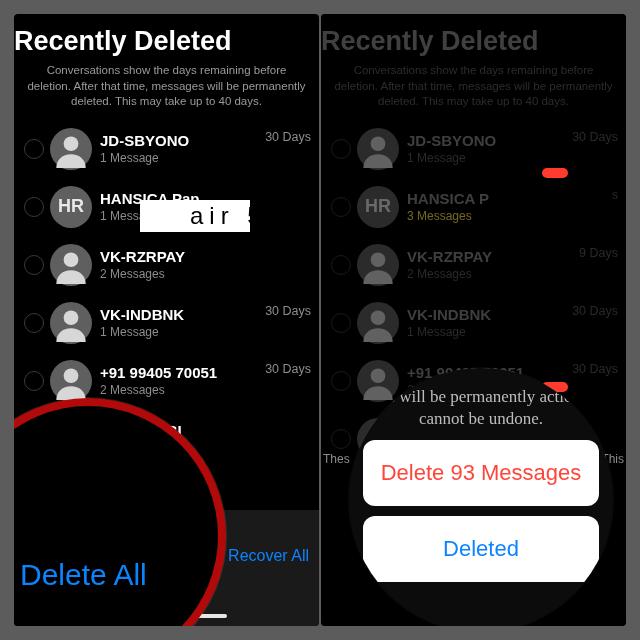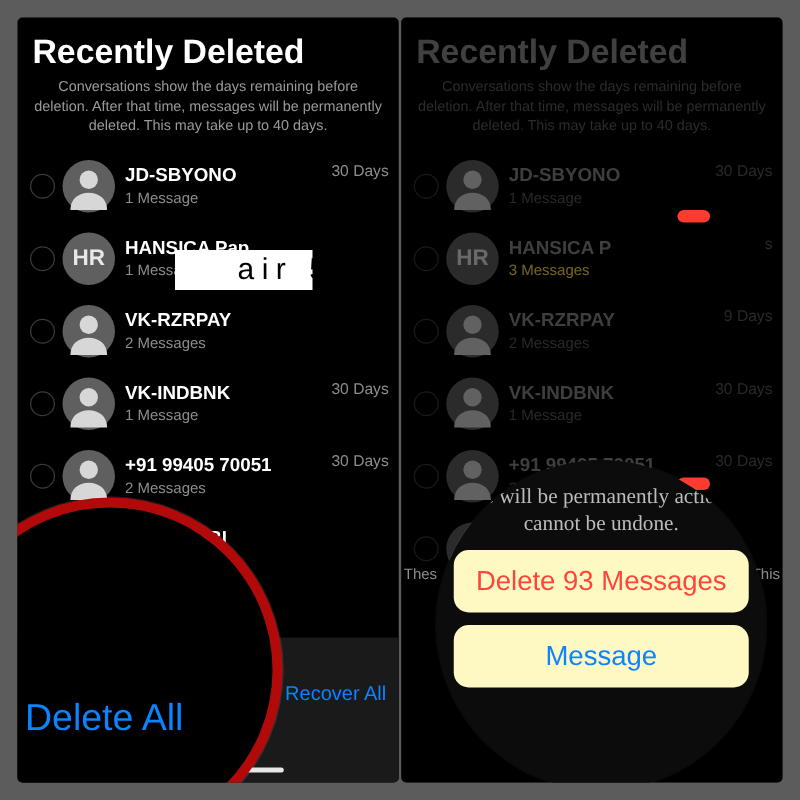--- a/index.html
+++ b/index.html
@@ -3,21 +3,21 @@
 <meta charset="utf-8">
 <style>
   html,body{margin:0;padding:0;background:#5c5c5c;font-family:-apple-system,Helvetica,Arial,sans-serif;}
   .stage{width:640px;height:640px;position:relative;overflow:hidden;}
   .canvas{position:absolute;left:0;top:0;width:640px;height:640px;background:#5c5c5c;}
   .phone{position:absolute;top:14px;width:305px;height:612px;background:#000;overflow:hidden;border-radius:4px;}
   .phoneA{left:14px;}
   .phoneB{left:321px;}
   .dimmer{position:absolute;inset:0;background:rgba(0,0,0,0.55);pointer-events:none;}
 
-  .title{color:#fff;font-size:27px;font-weight:700;padding:12px 12px 6px;}
+  .title{color:#fff;font-size:27px;font-weight:700;padding:12px 0 6px;}
   .subtitle{color:#9a9a9a;font-size:11.5px;line-height:1.35;padding:0 12px 10px;text-align:center;}
 
   .row{display:flex;align-items:center;padding:8px 8px;position:relative;}
   .selring{width:18px;height:18px;border:1.8px solid #3a3a3a;border-radius:50%;flex:0 0 auto;margin:0 6px 0 2px;}
   .avatar{width:42px;height:42px;border-radius:50%;background:#5f5f5f;display:flex;align-items:center;justify-content:center;flex:0 0 auto;margin-right:8px;position:relative;}
   .avatar .person{width:100%;height:100%;}
   .avatar .initials{color:#e8e8e8;font-size:18px;font-weight:600;}
   .txts{flex:1 1 auto;min-width:0;}
   .name{color:#fff;font-size:15px;font-weight:600;white-space:nowrap;overflow:hidden;text-overflow:clip;}
   .msgs{color:#8d8d8d;font-size:12px;margin-top:2px;}
@@ -28,21 +28,21 @@
   .homebar{position:absolute;left:50%;bottom:8px;width:120px;height:4px;margin-left:-60px;background:#e7e7e7;border-radius:2px;}
 
   .ringA{position:absolute;left:-56px;bottom:-40px;width:260px;height:260px;border-radius:50%;background:#000;box-shadow:0 0 0 8px #b20a0a, 0 0 0 9px rgba(255,255,255,0.1);}
 
   .speaking{position:absolute;right:58px;width:26px;height:10px;border-radius:5px;background:#ff3b30;}
 
   
   .magB{position:absolute;left:28px;bottom:-6px;width:264px;height:264px;border-radius:50%;overflow:hidden;background:#0c0c0c;box-shadow:0 0 0 1px rgba(255,255,255,0.04);}
   .magB .inner{position:absolute;left:0;right:0;top:18px;}
   .magB .info{color:#bdbdbd;font-size:17px;text-align:center;padding:0 18px;line-height:1.3;font-family:Liberation Serif, serif;}
-  .magB .btn{height:50px;display:flex;align-items:center;justify-content:center;font-size:22px;margin:10px 14px 0;border-radius:12px;background:#fef9c3;}
+  .magB .btn{height:66px;display:flex;align-items:center;justify-content:center;font-size:22px;margin:10px 14px 0;border-radius:12px;background:#ffffff;}
   .magB .btn.danger{color:#ff453a;}
   .magB .btn.cancel{color:#0a84ff;} 
   .glitchA{position:absolute;left:126px;top:186px;width:110px;height:32px;background:#fff;}
   .glitchAtxt{position:absolute;left:176px;top:188px;color:#000;font-size:24px;letter-spacing:6px;}
 </style>
 </head>
 <body>
 
 <div class="stage">
     <div class="canvas">
@@ -252,19 +252,19 @@
   <div style="position:absolute;right:2px;bottom:160px;color:#8d8d8d;font-size:12px">This</div>
 
   <div class="speaking" style="top:154px"></div>
   <div class="speaking" style="top:368px"></div>
 
   <div class="magB">
     <div class="inner">
       <div class="info">es will be permanently
 action cannot be undone.</div>
       <div class="btn danger">Delete 93 Messages</div>
-      <div class="btn cancel">Message</div>
+      <div class="btn cancel">Deleted</div>
     </div>
   </div>
 </div>
 
 </div>
   </div>
 
 </body></html>

